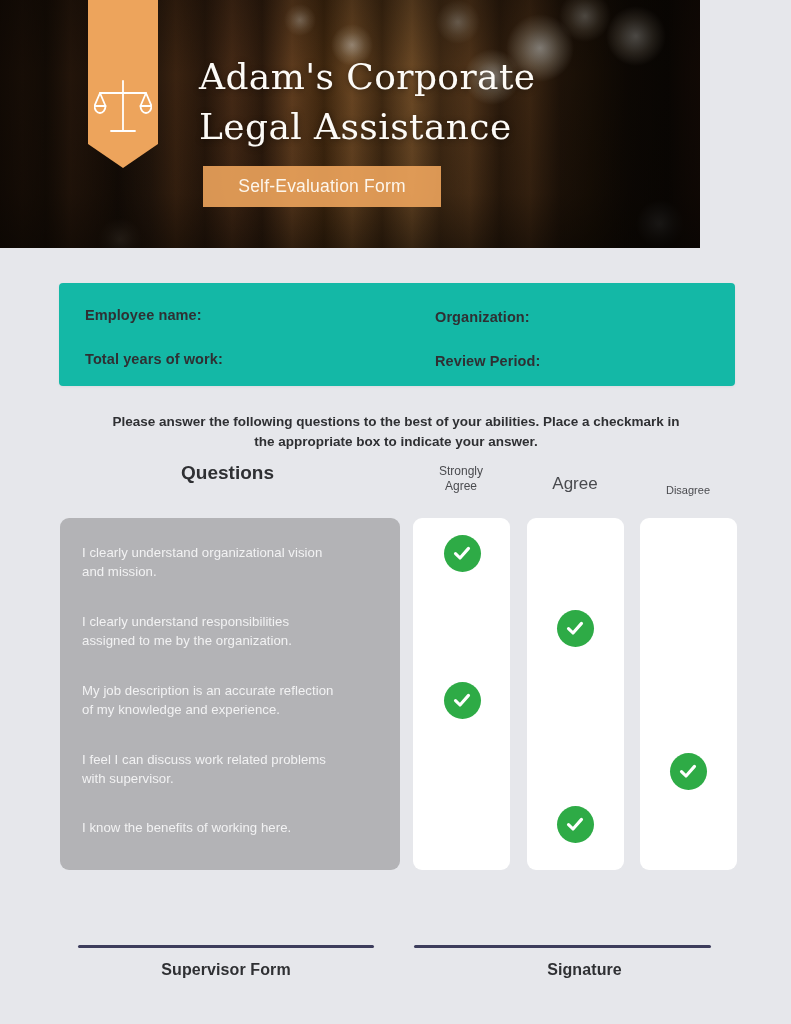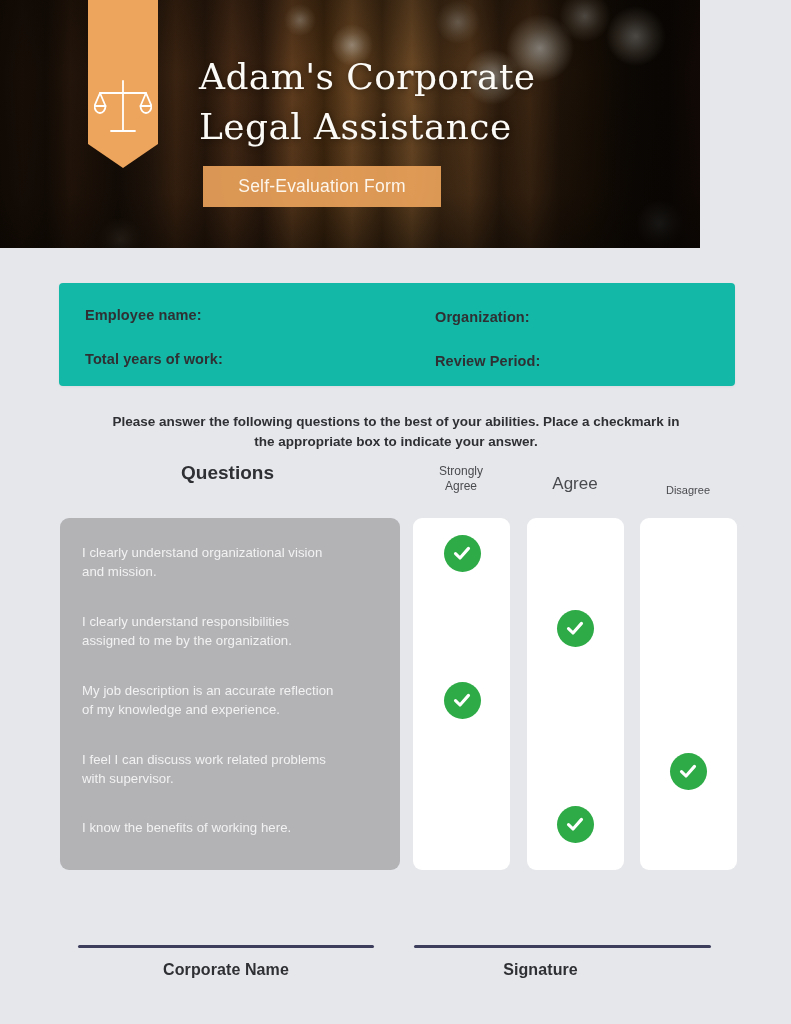--- a/index.html
+++ b/index.html
@@ -250,21 +250,21 @@
 
   .sig-label {
     position: absolute;
     text-align: center;
     font-size: 16px;
     font-weight: bold;
     color: #2f3033;
     letter-spacing: 0.1px;
   }
   .sig-label-0 { left: 78px;  top: 961px; width: 296px; }
-  .sig-label-1 { left: 392px; top: 961px; width: 297px; }
+  .sig-label-1 { left: 436px; top: 961px; width: 297px; }
 </style>
 </head>
 <body>
 
 <div class="page">
 
   <div class="header">
     <div class="header-photo"></div>
     <div class="header-vignette"></div>
 
@@ -342,16 +342,16 @@
       </div>
       <div class="check-mark" style="background: rgb(46, 171, 70); left: 556.5px; top: 805.5px;">
         <svg width="22" height="22" viewBox="0 0 22 22" fill="none" stroke="#ffffff" stroke-width="3.1" stroke-linecap="round" stroke-linejoin="round">
           <path d="M4.5 11.6 L9 16 L17.5 6.4"></path>
         </svg>
       </div>
     </div>
 
   <div class="sig-line sig-line-0"></div>
   <div class="sig-line sig-line-1"></div>
-  <div class="sig-label sig-label-0">Corporate Name</div>
+  <div class="sig-label sig-label-0">Supervisor Form</div>
   <div class="sig-label sig-label-1">Signature</div>
 
 </div>
 
 </body></html>

